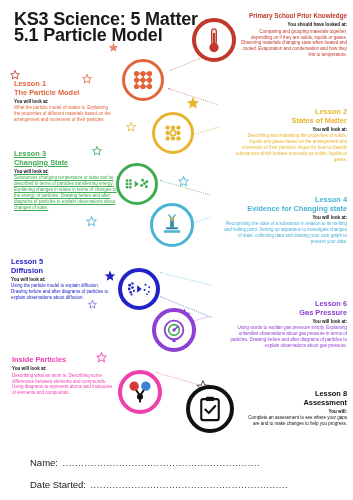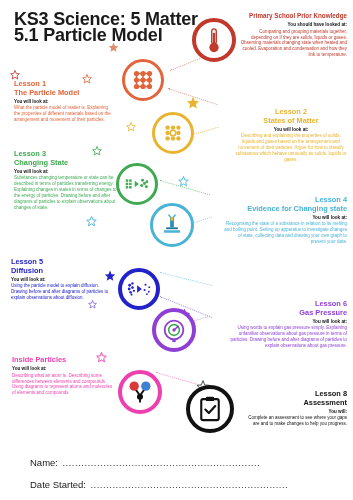--- a/index.html
+++ b/index.html
@@ -195,21 +195,21 @@
           <circle cx="17" cy="7" r="2"></circle>
         <circle cx="7" cy="12" r="2"></circle>
           <circle cx="17" cy="12" r="2"></circle>
         <circle cx="7" cy="17" r="2"></circle>
           <circle cx="12" cy="17" r="2"></circle>
           <circle cx="17" cy="17" r="2"></circle>
       </g>
       <circle cx="12" cy="12" r="2.6" fill="none" stroke="#e8b430" stroke-width="1.4"></circle>
     </svg>
   </div>
-  <div class="block l-right" style="right:6px;top:108px;width:112px;color:#e8b430;text-align:center;">
+  <div class="block l-right" style="right:6px;top:108px;width:112px;color:#e8b430;">
     <div class="head">Lesson 2</div>
     <div class="head">States of Matter</div>
     <div class="sub">You will look at:</div>
     <div class="body">Describing and explaining the properties of solids, liquids and gases based on the arrangement and movement of their particles. Argue for how to classify substances which behave unusually as solids, liquids or gases.</div>
   </div>
 
   <div class="badge" style="left:116px;top:163px;width:42px;height:42px;border:3.5px solid #3faa52;">
     <svg width="28" height="26" viewBox="0 0 30 24">
       <g fill="#3faa52">
         <rect x="3" y="7" width="2.6" height="2.6"></rect>
@@ -222,21 +222,21 @@
       <path d="M12.5 8.5 L17 12 L12.5 15.5 Z" fill="#3faa52"></path>
       <g fill="#3faa52">
         <circle cx="21" cy="8" r="1.6"></circle>
           <circle cx="25.5" cy="9.5" r="1.6"></circle>
         <circle cx="20" cy="13.5" r="1.6"></circle>
           <circle cx="25" cy="15" r="1.6"></circle>
         <circle cx="23" cy="11.5" r="1.6"></circle>
       </g>
     </svg>
   </div>
-  <div class="block l-left" style="left:14px;top:150px;width:104px;color:#3faa52;">
+  <div class="block l-left" style="left:14px;top:150px;width:104px;color:#3faa52;text-decoration:underline;">
     <div class="head">Lesson 3</div>
     <div class="head">Changing State</div>
     <div class="sub">You will look at:</div>
     <div class="body">Substances changing temperature or state can be described in terms of particles transferring energy. Explaining changes in states in terms of changes to the energy of particles. Drawing before and after diagrams of particles to explain observations about changes of state.</div>
   </div>
 
   <div class="badge" style="left:150px;top:203px;width:44px;height:44px;border:3.5px solid #49b3d6;">
     <svg width="28" height="28" viewBox="0 0 24 24">
       <path d="M9 3 L12 7 L15 3" fill="none" stroke="#49b3d6" stroke-width="1.2"></path>
       <rect x="10.4" y="6" width="3.2" height="8" fill="#2e8fb0"></rect>

